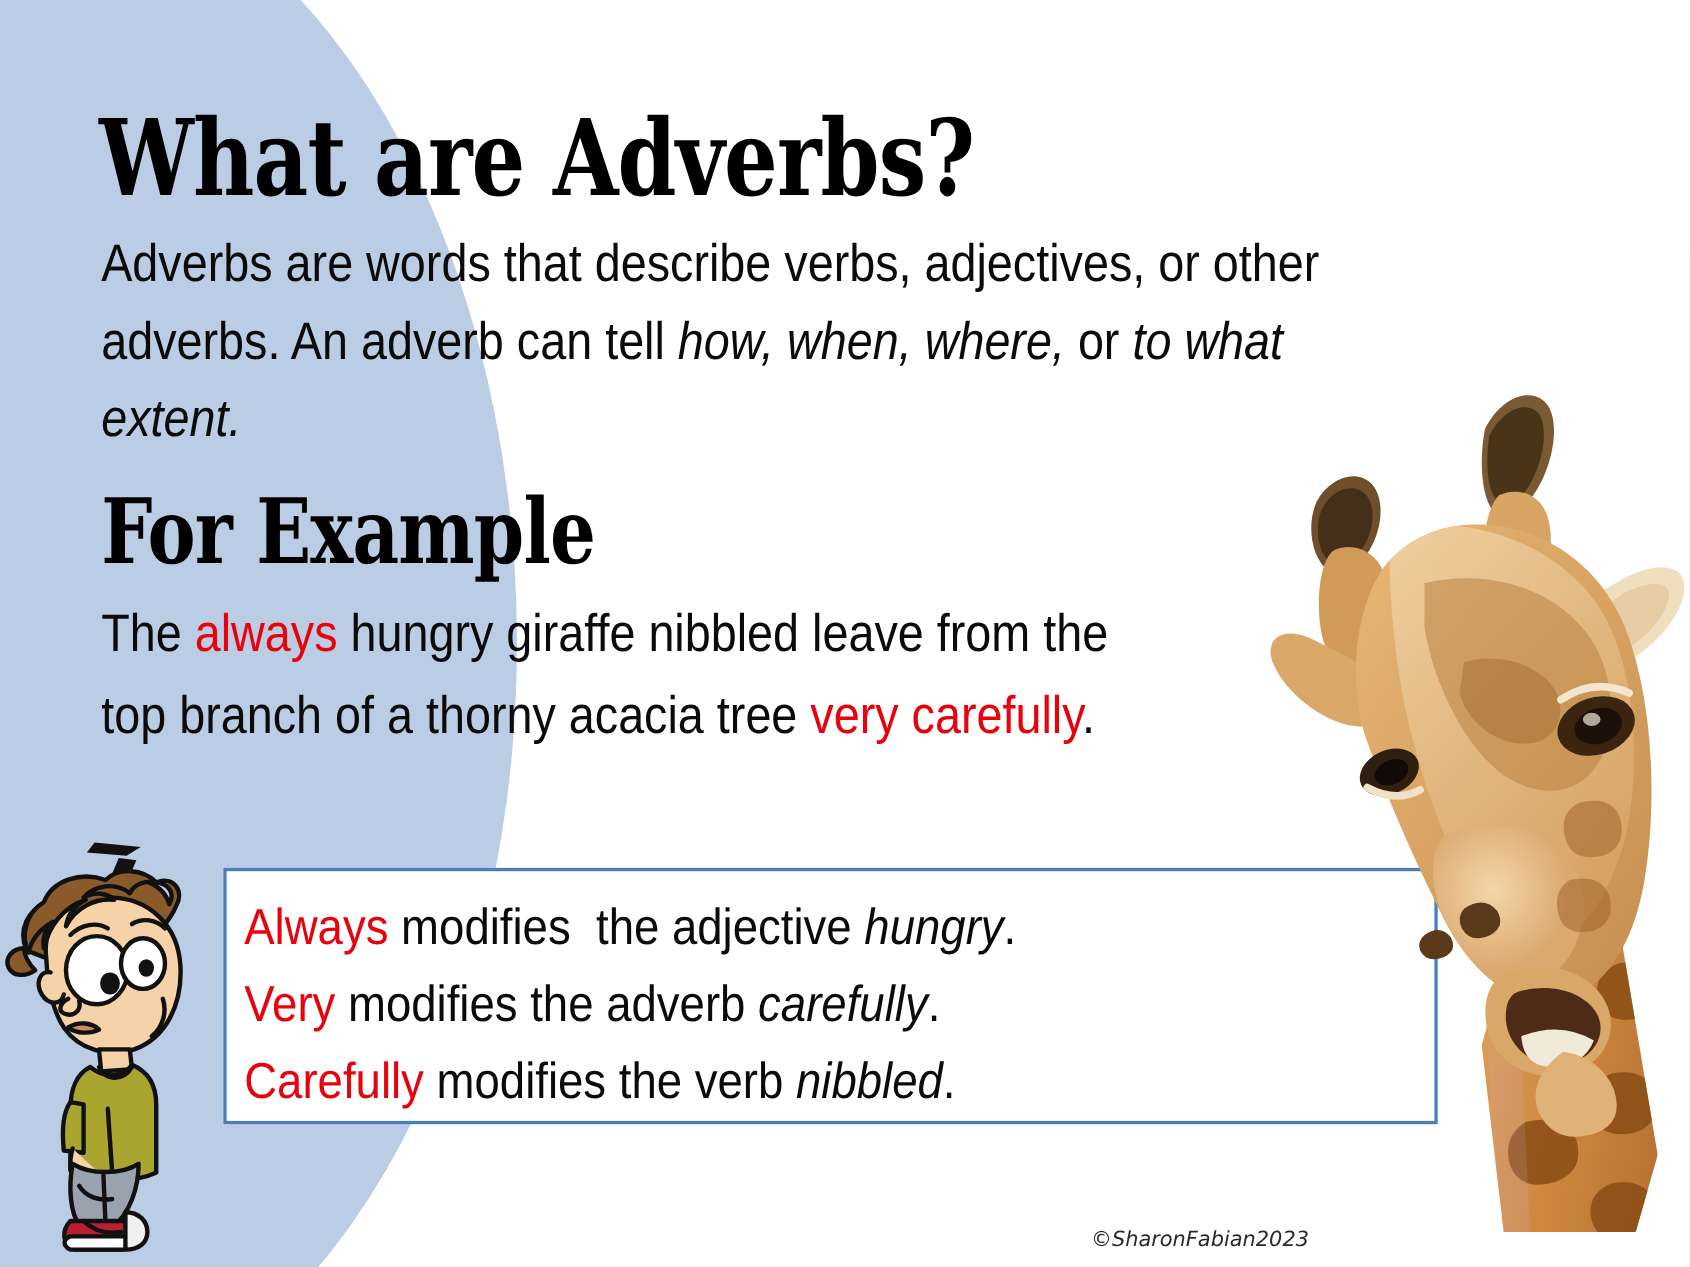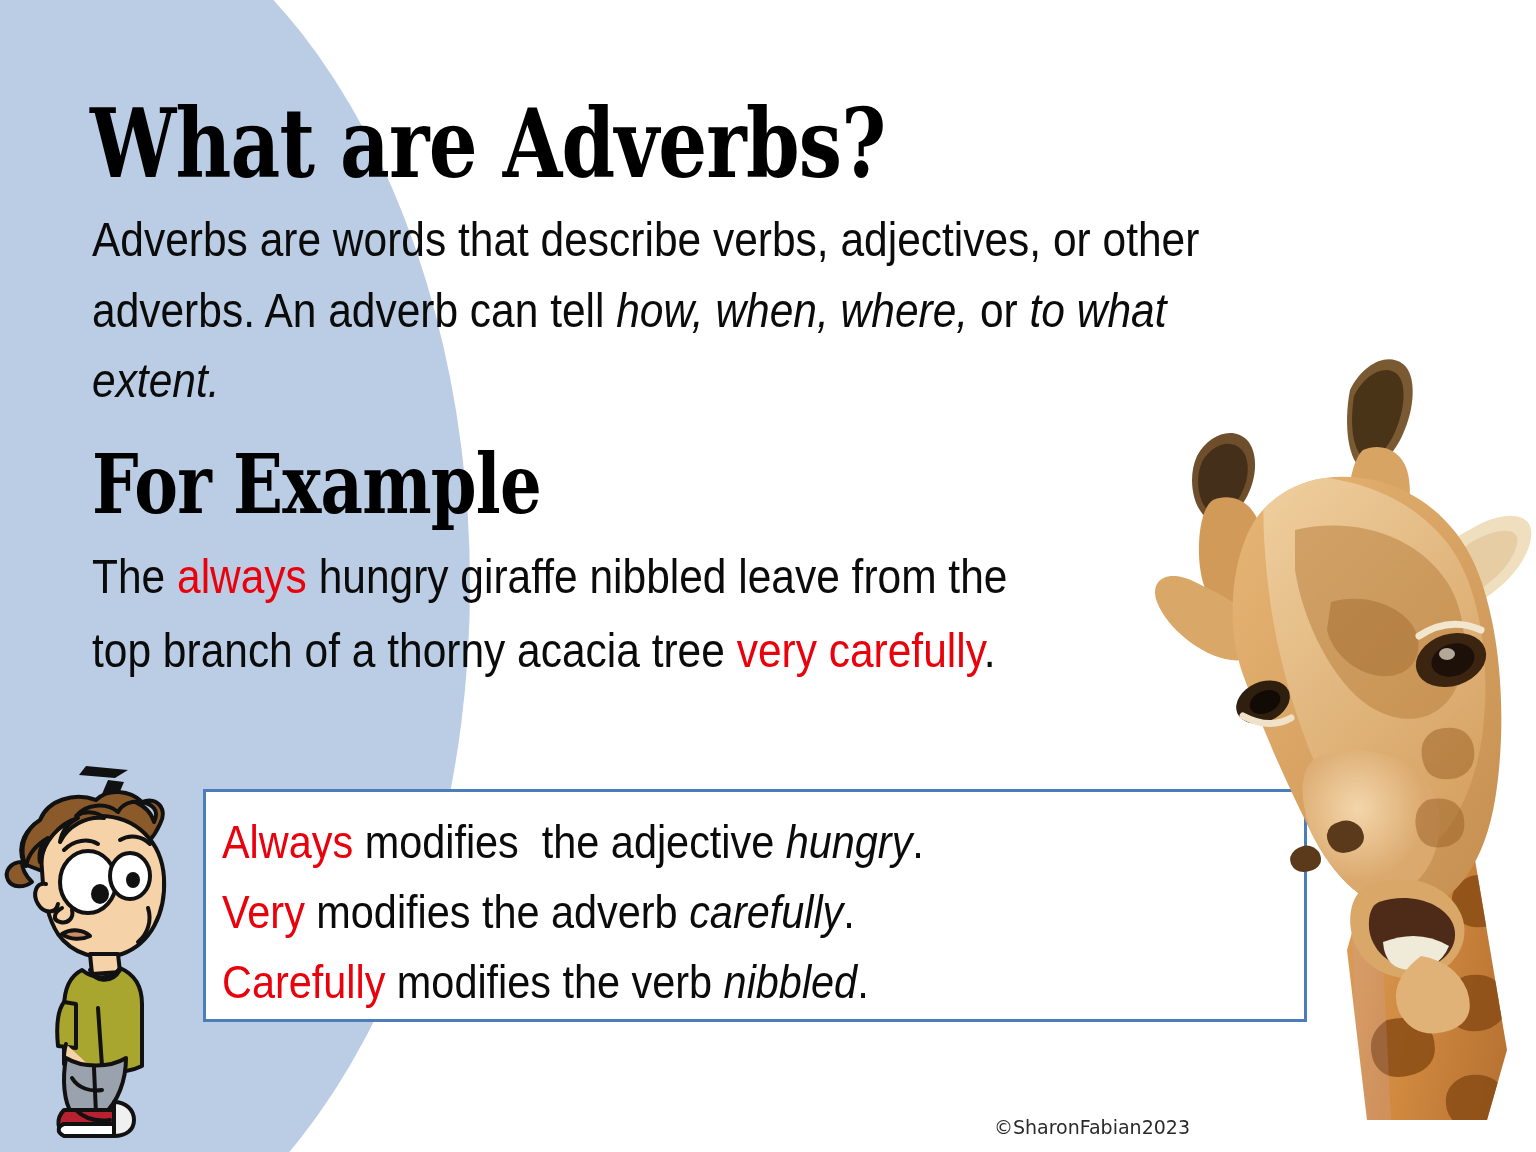--- a/index.html
+++ b/index.html
@@ -110,20 +110,21 @@
 
   
   .copyright{
     position:absolute;
     right:28px; bottom:14px;
     font-family:"DejaVu Sans", sans-serif;
     font-size:19px;
     color:#2a2a2a;
     letter-spacing:0px;
     z-index:6;
+    font-style:italic;
   }
 
   
   .giraffe{
     position:absolute;
     left:1135px; top:330px;
     width:400px; height:790px;
     z-index:5;
   }
   .boy{

